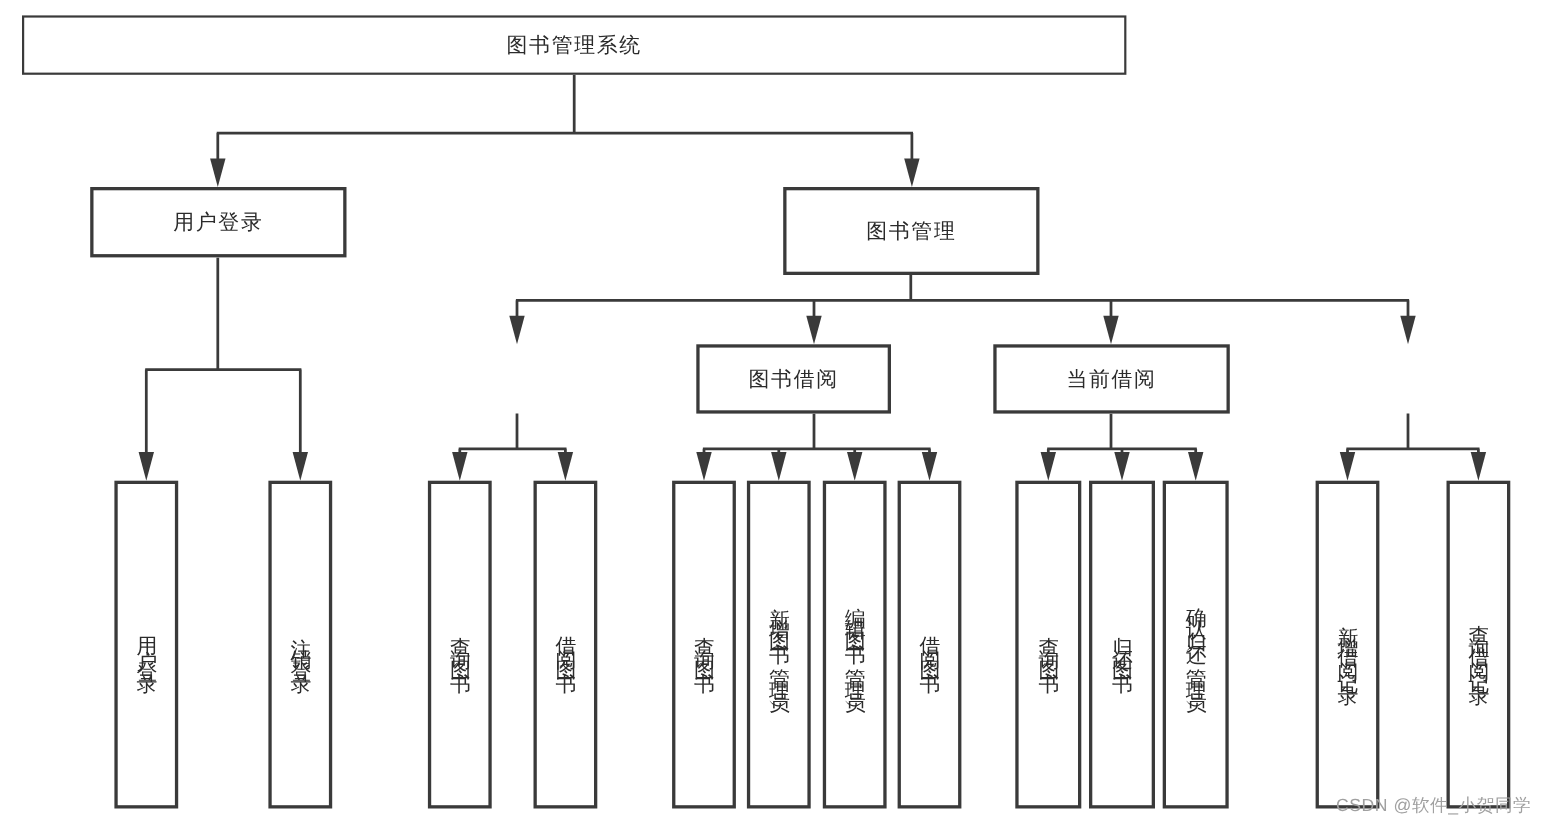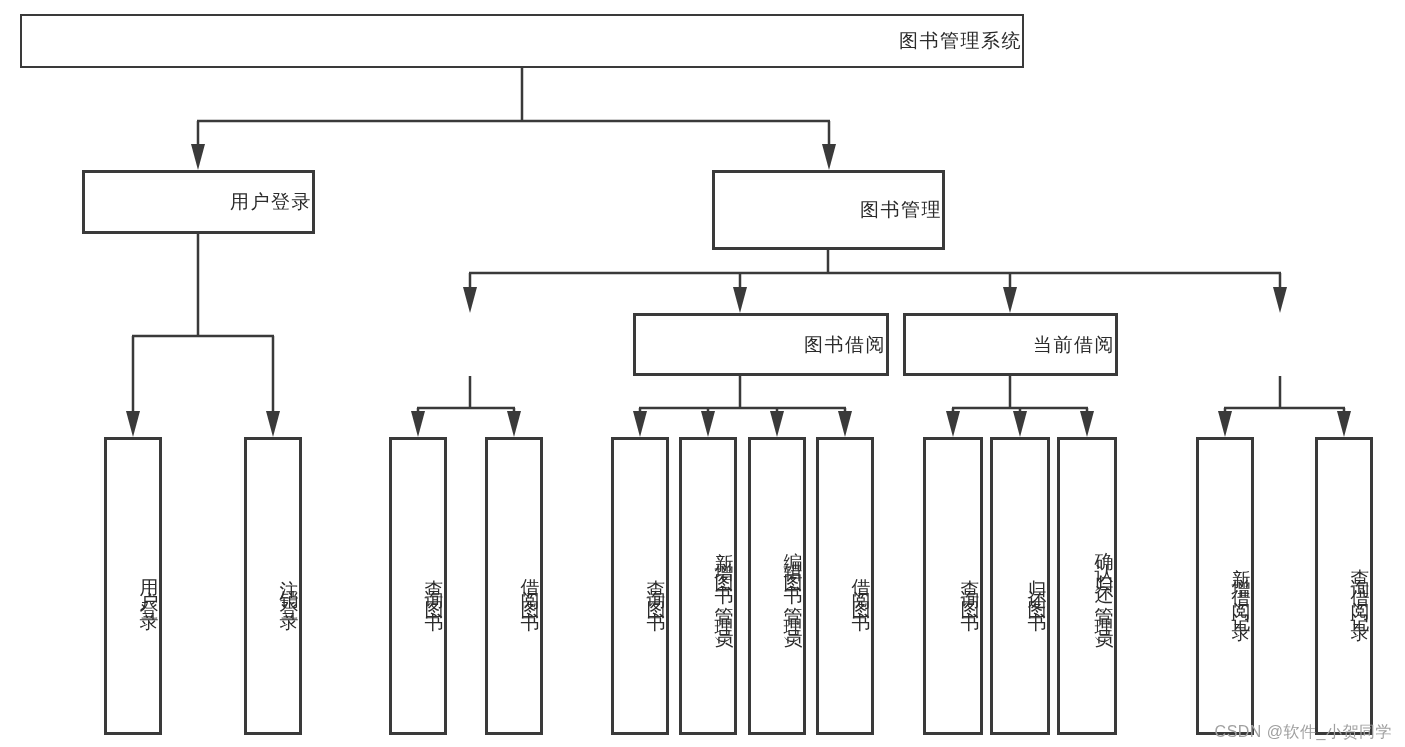--- a/index.html
+++ b/index.html
@@ -27,21 +27,21 @@
     left: 0; top: 0;
     width: 1405px; height: 747px;
     color: var(--line);
   }
   .node {
     position: absolute;
     background: #ffffff;
     border: 3px solid var(--border);
     display: flex;
     align-items: center;
-    justify-content: flex-end;
+    justify-content: center;
     z-index: 2;
   }
   .node.root { border-width: 2px; }
   .node .h-label {
     font-size: 19px;
     letter-spacing: 1.5px;
     color: var(--text);
     white-space: nowrap;
   }
   .node.leaf .v-label {
@@ -113,21 +113,21 @@
     <span class="h-label">图书管理系统</span>
   </div>
 
   <div class="node" style="left:82px;top:170px;width:233px;height:64px">
     <span class="h-label">用户登录</span>
   </div>
   <div class="node" style="left:712px;top:170px;width:233px;height:80px">
     <span class="h-label">图书管理</span>
   </div>
 
-  <div class="node" style="left:633px;top:313px;width:256px;height:63px">
+  <div class="node" style="left:633px;top:313px;width:177px;height:63px">
     <span class="h-label">图书借阅</span>
   </div>
   <div class="node" style="left:903px;top:313px;width:215px;height:63px">
     <span class="h-label">当前借阅</span>
   </div>
 
   <div class="node leaf" style="left:104px;top:437px;width:58px;height:298px">
     <span class="v-label">用户登录</span>
   </div>
   <div class="node leaf" style="left:244px;top:437px;width:58px;height:298px">

